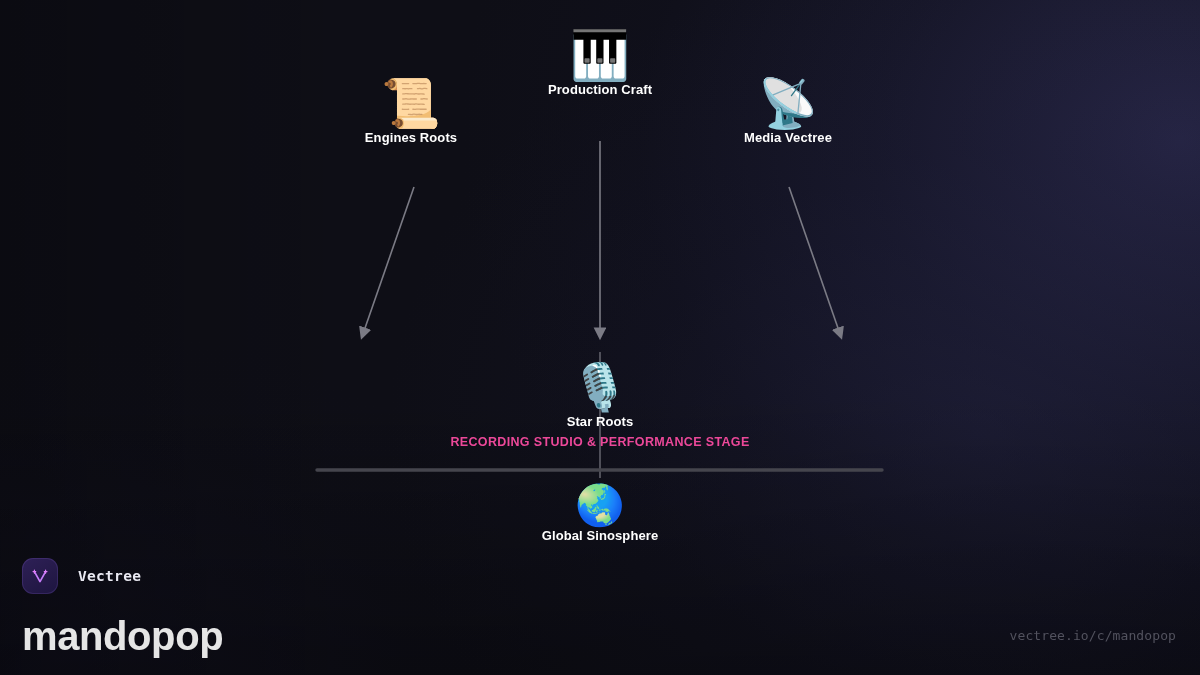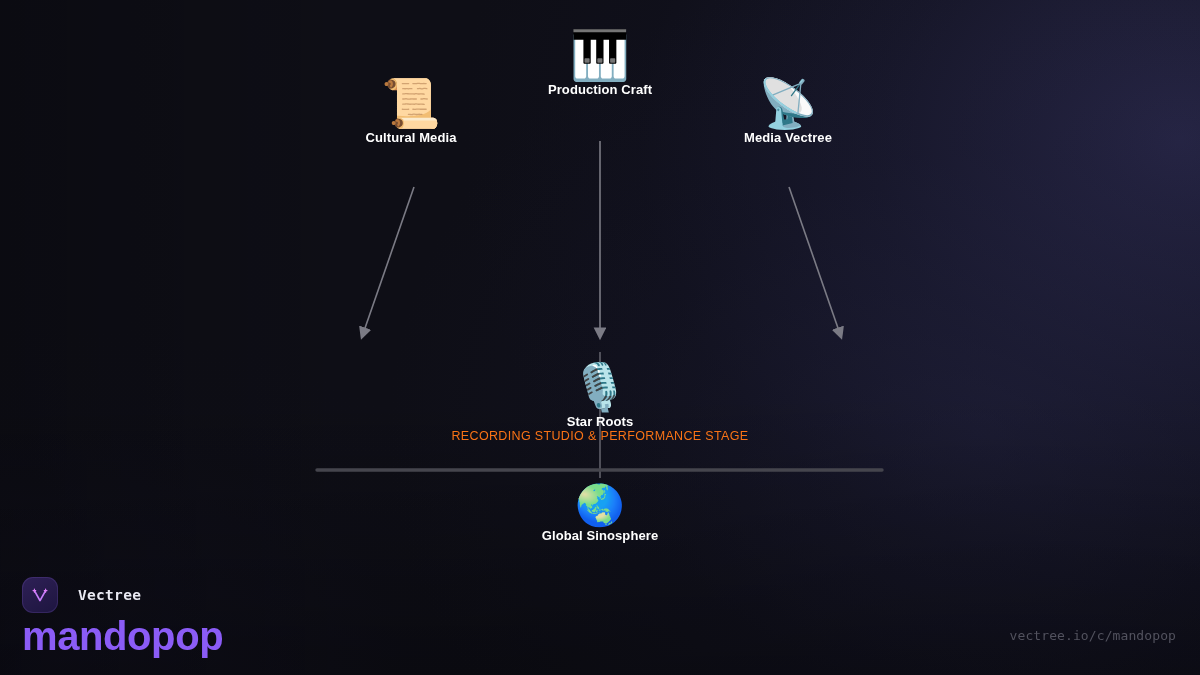--- a/index.html
+++ b/index.html
@@ -74,23 +74,25 @@
     font-family: Liberation Sans, sans-serif;
     font-weight: bold;
     font-size: 13px;
     color: #ffffff;
     letter-spacing: 0.1px;
     display: block;
   }
   .node-sub {
     font-family: "Liberation Sans", sans-serif;
     font-size: 12.5px;
-    color: #f97316;
+    color: #ec4899;
     letter-spacing: 0.35px;
     display: block;
+    margin-top: 6px;
+    font-weight: bold;
   }
   
   #node-cultural-roots { left: 411px; top: 76px; }
   #node-cultural-roots .node-icon { font-size: 48px; }
   #node-production-craft { left: 600px; top: 28px; }
   #node-production-craft .node-icon { font-size: 48px; }
   #node-media-engines   { left: 788px; top: 76px; }
   #node-media-engines .node-icon { font-size: 48px; }
   #node-star-power      { left: 600px; top: 360px; }
   #node-star-power .node-icon { font-size: 46px; }
@@ -125,23 +127,23 @@
     font-family: "DejaVu Sans Mono", monospace;
     font-size: 14.5px;
     font-weight: bold;
     color: #e9e9f2;
     letter-spacing: 0.3px;
   }
   .brand-title {
     font-family: "Liberation Sans", sans-serif;
     font-size: 40px;
     font-weight: bold;
-    color: #8b5cf6;
+    color: #e5e5e5;
     letter-spacing: -0.4px;
-    margin-top: 2px;
+    margin-top: 21px;
     line-height: 1.05;
     text-align: right;
   }
   .url {
     position: absolute;
     right: 24px;
     bottom: 32px;
     font-family: "DejaVu Sans Mono", monospace;
     font-size: 13px;
     color: #52525e;
@@ -173,21 +175,21 @@
 
     <line x1="600" y1="352" x2="600" y2="478" stroke="#7b7b85" stroke-width="1.4" opacity="0.85"></line>
 
     <line x1="317" y1="470" x2="882" y2="470" stroke="#45454d" stroke-width="3.4" stroke-linecap="round"></line>
   </svg>
 
   <div class="node" id="node-cultural-roots">
     <div class="node-icon-wrap">
       <span class="node-icon">📜</span>
     </div>
-    <span class="node-label">Cultural Media</span>
+    <span class="node-label">Engines Roots</span>
   </div>
 
   <div class="node" id="node-production-craft">
     <div class="node-icon-wrap">
       <span class="node-icon">🎹</span>
     </div>
     <span class="node-label">Production Craft</span>
   </div>
 
   <div class="node" id="node-media-engines">

